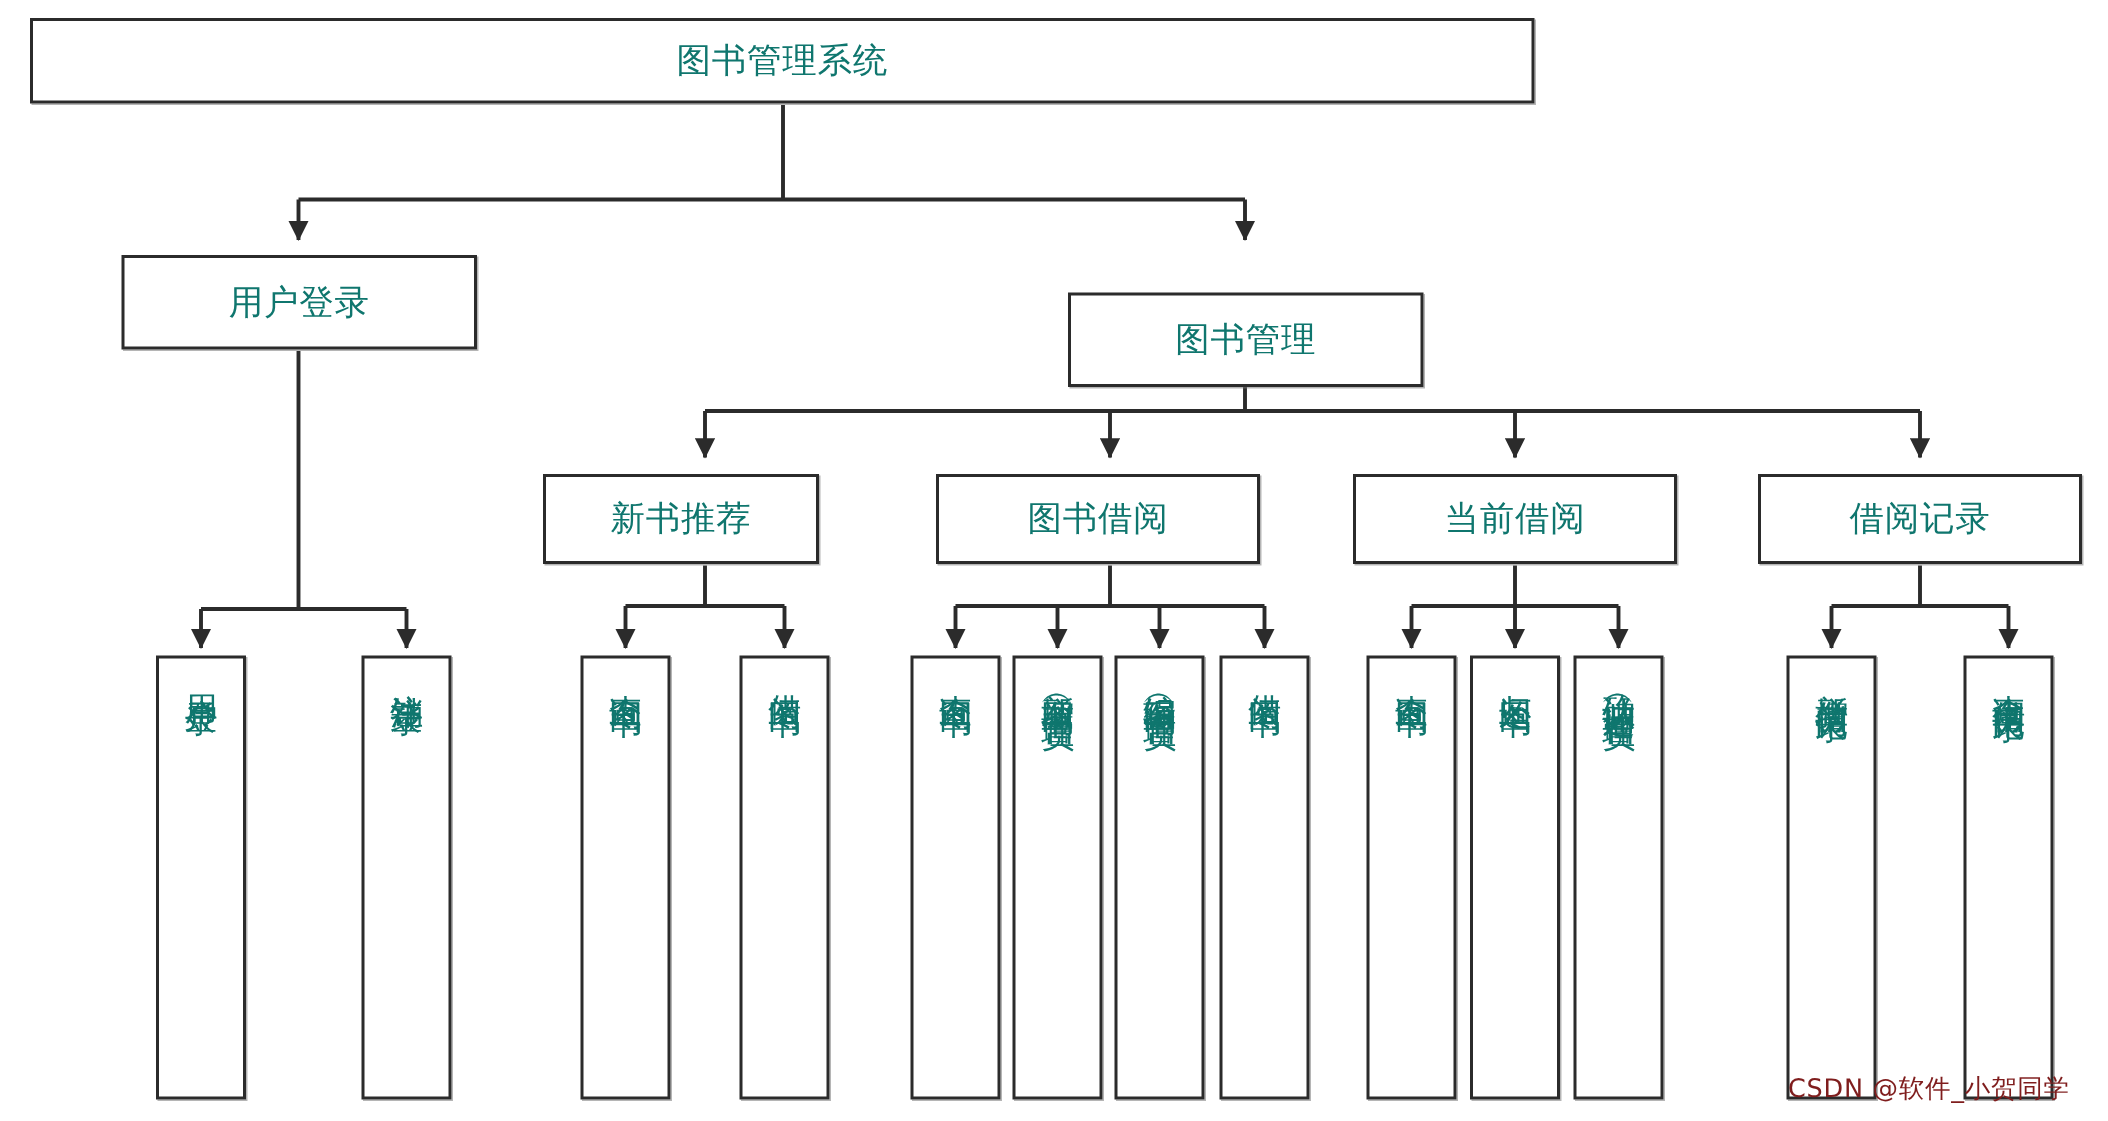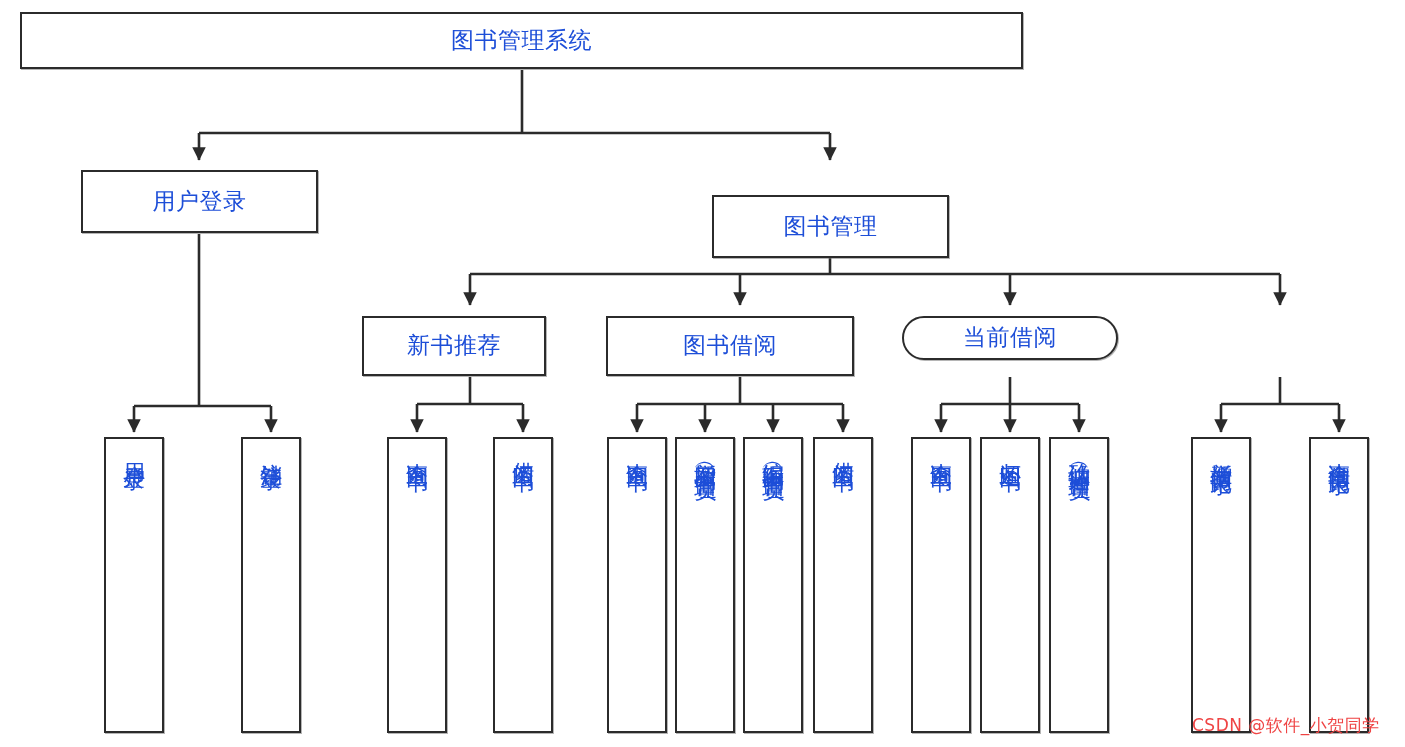--- a/index.html
+++ b/index.html
@@ -35,21 +35,21 @@
     align-items: center;
     justify-content: center;
     color: #1a1a1a;
     box-shadow: 1px 1px 0 rgba(120,120,120,0.55);
   }
   .node .label {
     display: block;
     text-align: center;
     line-height: 1.18;
     letter-spacing: 0.5px;
-    color: #1d4ed8;
+    color: #0f766e;
     font-family: Liberation Serif, serif;
   }
   .node.horizontal .label {
     writing-mode: horizontal-tb;
     font-size: 23px;
   }
   .node.root .label {
     font-size: 23px;
   }
   .node.vertical {
@@ -60,21 +60,21 @@
   .node.vertical .label {
     writing-mode: vertical-rl;
     text-orientation: upright;
     font-size: 22px;
     line-height: 1.02;
     letter-spacing: 2.5px;
     white-space: nowrap;
   }
   .watermark {
     position: absolute;
-    color: #ef4444;
+    color: #7f1d1d;
     font-size: 17px;
     letter-spacing: 0.5px;
     white-space: nowrap;
     user-select: none;
   }
 </style>
 </head>
 <body>
 
 <div id="canvas">
@@ -139,28 +139,31 @@
   </div>
 
   <div class="node horizontal" style="left:712px; top:170px; width:237px; height:63px;margin-top:25px;">
     <span class="label">图书管理</span>
   </div>
 
   <div class="node horizontal" style="left:362px; top:316px; width:184px; height:60px;">
     <span class="label">新书推荐</span>
   </div>
 
-  <div class="node horizontal" style="left:606px; top:316px; width:248px; height:60px;">
+  <div class="node horizontal" style="left:624px; top:316px; width:216px; height:60px;">
     <span class="label">图书借阅</span>
   </div>
 
-  <div class="node horizontal" style="left:902px; top:316px; width:216px; height:44px;border-radius:23px;">
+  <div class="node horizontal" style="left:902px; top:316px; width:216px; height:60px;">
     <span class="label">当前借阅</span>
   </div>
 
+  <div class="node horizontal" style="left:1172px; top:316px; width:216px; height:60px;">
+    <span class="label">借阅记录</span>
+  </div>
 
   <div class="node vertical" style="left:104px; top:437px; width:60px; height:296px;">
     <span class="label">用户登录</span>
   </div>
 
   <div class="node vertical" style="left:241px; top:437px; width:60px; height:296px;">
     <span class="label">注销登录</span>
   </div>
 
   <div class="node vertical" style="left:387px; top:437px; width:60px; height:296px;">

